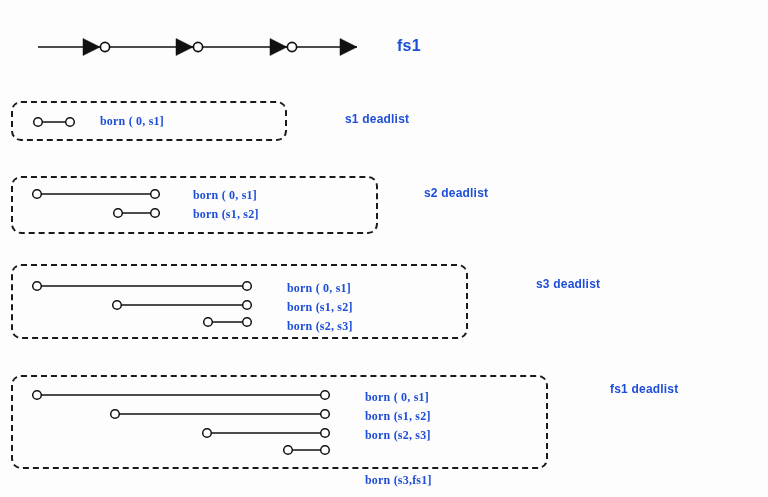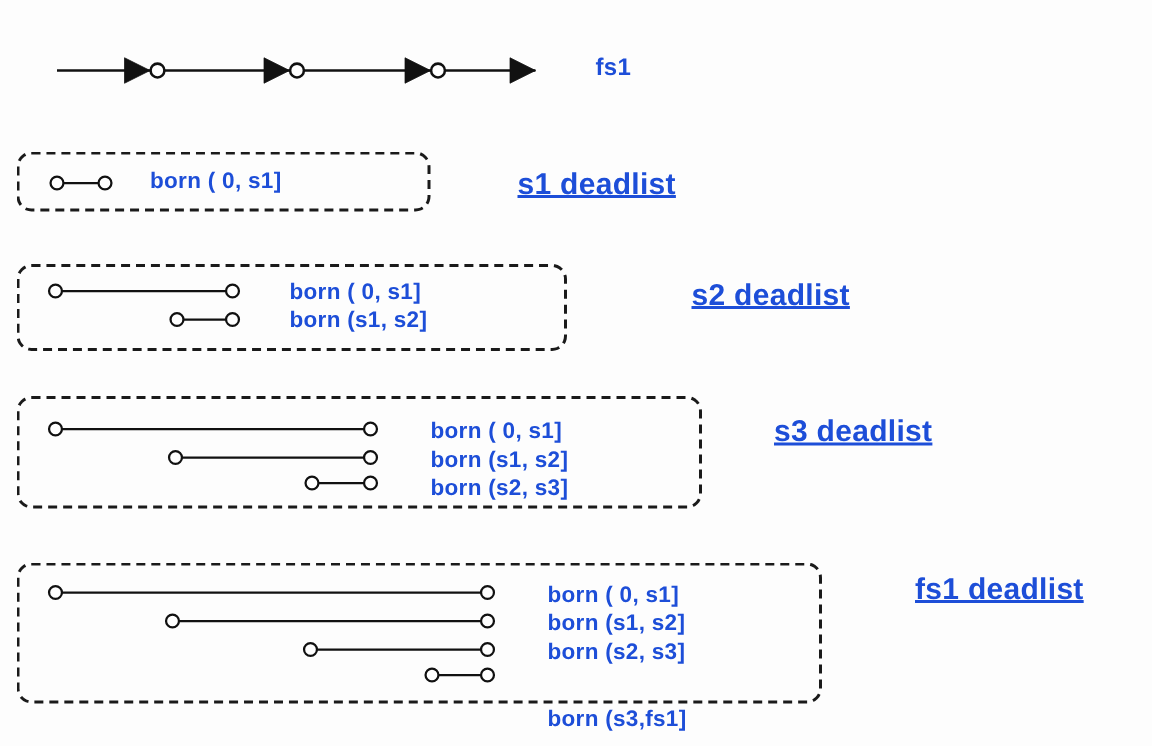--- a/index.html
+++ b/index.html
@@ -23,26 +23,26 @@
   }
   .label {
     position: absolute;
     font-family: "Liberation Sans", sans-serif;
     font-weight: bold;
     color: #1d4ed8;
     white-space: pre;
     letter-spacing: 0.2px;
   }
   .group-label {
-    font-size: 20px;
-    text-decoration: underline;
+    font-size: 12px;
   }
   .interval-label {
-    font-size: 15px;
+    font-size: 12px;
     line-height: 18px;
+    font-family: Liberation Serif, serif;
   }
   .timeline-label {
     font-size: 16px;
   }
   .dashbox {
     position: absolute;
     border: 2px dashed #1a1a1a;
     border-radius: 10px;
     box-sizing: border-box;
     background: transparent;
@@ -103,25 +103,25 @@
   </svg>
 
 <div id="overlay">
     <div class="label timeline-label" style="left: 397px; top: 37px;">fs1</div>
     <div class="dashbox" style="left: 11px; top: 101px; width: 276px; height: 40px;"></div>
     <div class="label interval-label" style="left: 100px; top: 112px;">born ( 0, s1]</div>
     <div class="label group-label" style="left: 345px; top: 112px;">s1 deadlist</div>
     <div class="dashbox" style="left: 11px; top: 176px; width: 367px; height: 58px;"></div>
     <div class="label interval-label" style="left: 193px; top: 186px;">born ( 0, s1]</div>
     <div class="label interval-label" style="left: 193px; top: 205px;">born (s1, s2]</div>
-    <div class="label group-label" style="left: 461px; top: 186px;">s2 deadlist</div>
+    <div class="label group-label" style="left: 424px; top: 186px;">s2 deadlist</div>
     <div class="dashbox" style="left: 11px; top: 264px; width: 457px; height: 75px;"></div>
     <div class="label interval-label" style="left: 287px; top: 279px;">born ( 0, s1]</div>
     <div class="label interval-label" style="left: 287px; top: 298px;">born (s1, s2]</div>
     <div class="label interval-label" style="left: 287px; top: 317px;">born (s2, s3]</div>
-    <div class="label group-label" style="left: 516px; top: 277px;">s3 deadlist</div>
+    <div class="label group-label" style="left: 536px; top: 277px;">s3 deadlist</div>
     <div class="dashbox" style="left: 11px; top: 375px; width: 537px; height: 94px;"></div>
     <div class="label interval-label" style="left: 365px; top: 388px;">born ( 0, s1]</div>
     <div class="label interval-label" style="left: 365px; top: 407px;">born (s1, s2]</div>
     <div class="label interval-label" style="left: 365px; top: 426px;">born (s2, s3]</div>
     <div class="label interval-label" style="left: 365px; top: 471px;">born (s3,fs1]</div>
     <div class="label group-label" style="left: 610px; top: 382px;">fs1 deadlist</div>
   </div>
 
 </body></html>

